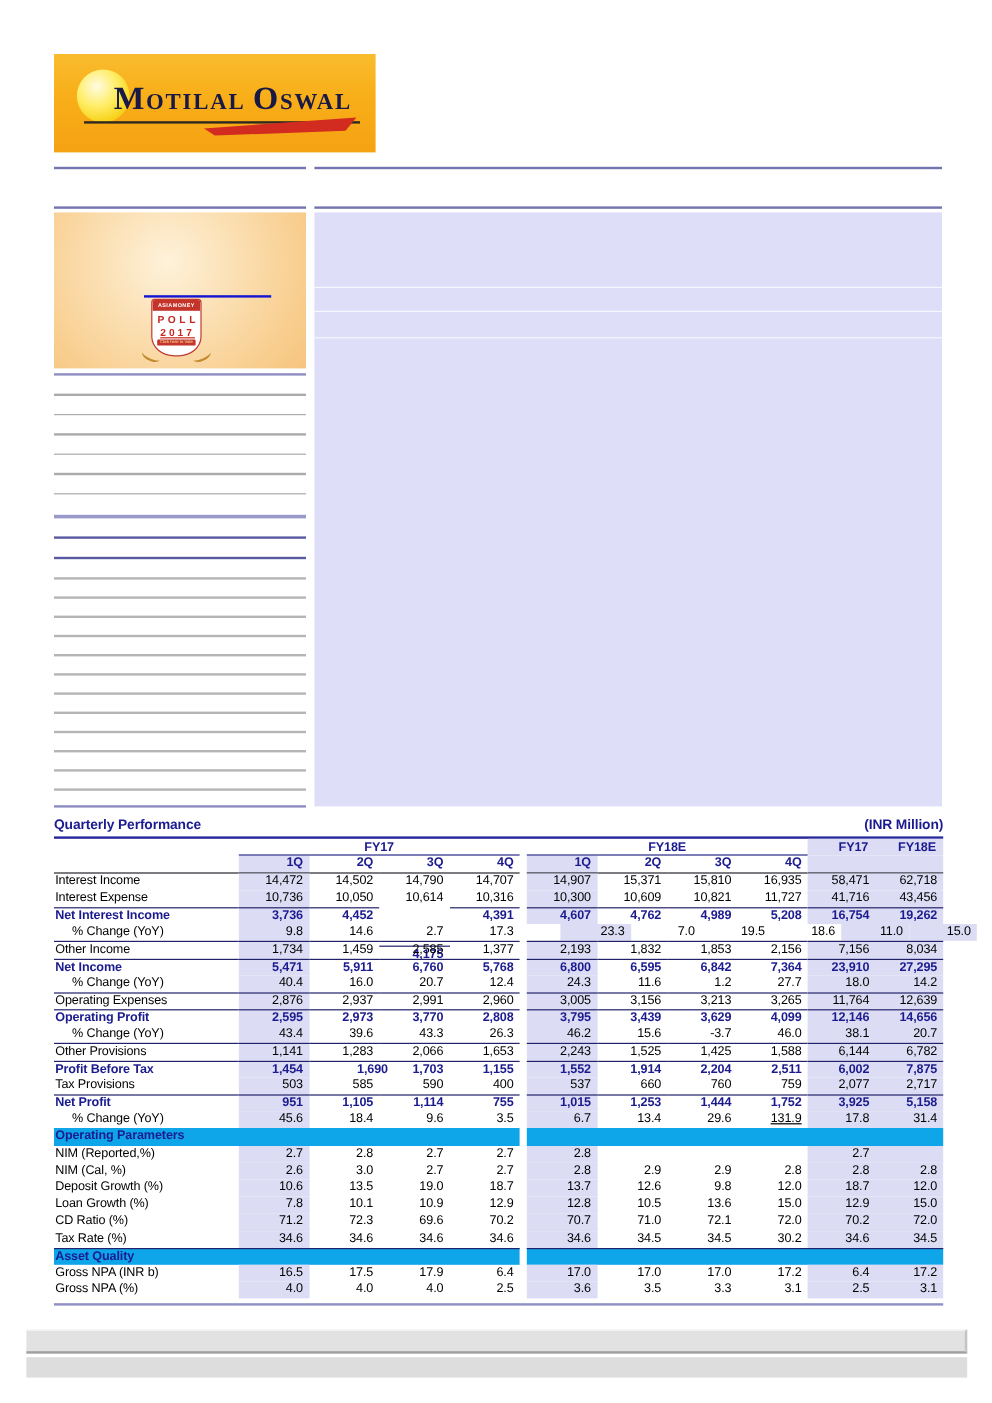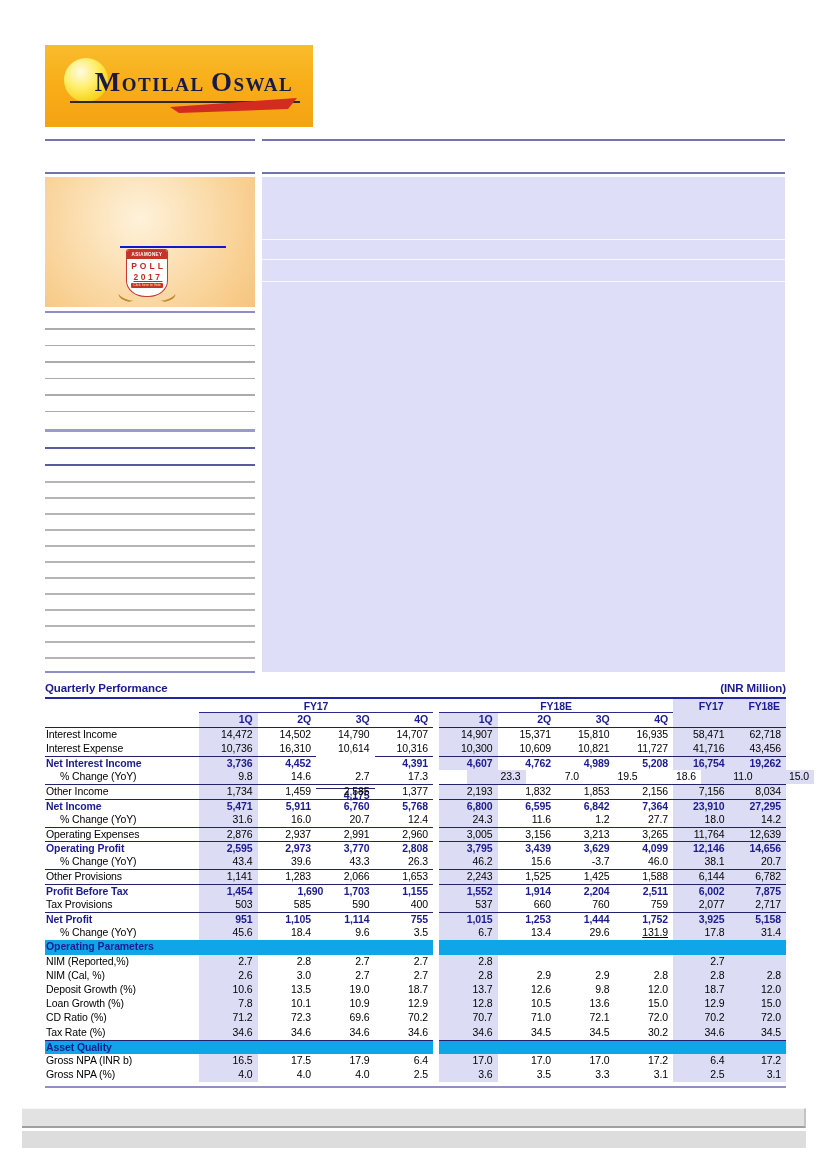--- a/index.html
+++ b/index.html
@@ -194,21 +194,21 @@
           <div class="cell val shade" style="width: 58.5px;">14,907</div>
           <div class="cell val" style="width: 58.5px;">15,371</div>
           <div class="cell val" style="width: 58.5px;">15,810</div>
           <div class="cell val" style="width: 58.5px;">16,935</div>
           <div class="cell val shade" style="width: 56.5px;">58,471</div>
           <div class="cell val shade" style="width: 56.5px;">62,718</div>
         </div>
         <div class="trow normal">
           <div class="cell lab" style="width: 154px;">Interest Expense</div>
           <div class="cell val shade" style="width: 58.5px;">10,736</div>
-          <div class="cell val" style="width: 58.5px;">16,310</div>
+          <div class="cell val" style="width: 58.5px;">10,050</div>
           <div class="cell val" style="width: 58.5px;">10,614</div>
           <div class="cell val" style="width: 58.5px;">10,316</div>
           <div class="cell gap" style="width: 6px;"></div>
           <div class="cell val shade" style="width: 58.5px;">10,300</div>
           <div class="cell val" style="width: 58.5px;">10,609</div>
           <div class="cell val" style="width: 58.5px;">10,821</div>
           <div class="cell val" style="width: 58.5px;">11,727</div>
           <div class="cell val shade" style="width: 56.5px;">41,716</div>
           <div class="cell val shade" style="width: 56.5px;">43,456</div>
         </div>
@@ -263,21 +263,21 @@
           <div class="cell gap" style="width: 6px;"></div>
           <div class="cell val shade" style="width: 58.5px;">6,800</div>
           <div class="cell val" style="width: 58.5px;">6,595</div>
           <div class="cell val" style="width: 58.5px;">6,842</div>
           <div class="cell val" style="width: 58.5px;">7,364</div>
           <div class="cell val shade" style="width: 56.5px;">23,910</div>
           <div class="cell val shade" style="width: 56.5px;">27,295</div>
         </div>
         <div class="trow pct">
           <div class="cell lab" style="width: 154px;">% Change (YoY)</div>
-          <div class="cell val shade" style="width: 58.5px;">31.6</div>
+          <div class="cell val shade" style="width: 58.5px;">40.4</div>
           <div class="cell val" style="width: 58.5px;">16.0</div>
           <div class="cell val" style="width: 58.5px;">20.7</div>
           <div class="cell val" style="width: 58.5px;">12.4</div>
           <div class="cell gap" style="width: 6px;"></div>
           <div class="cell val shade" style="width: 58.5px;">24.3</div>
           <div class="cell val" style="width: 58.5px;">11.6</div>
           <div class="cell val" style="width: 58.5px;">1.2</div>
           <div class="cell val" style="width: 58.5px;">27.7</div>
           <div class="cell val shade" style="width: 56.5px;">18.0</div>
           <div class="cell val shade" style="width: 56.5px;">14.2</div>

